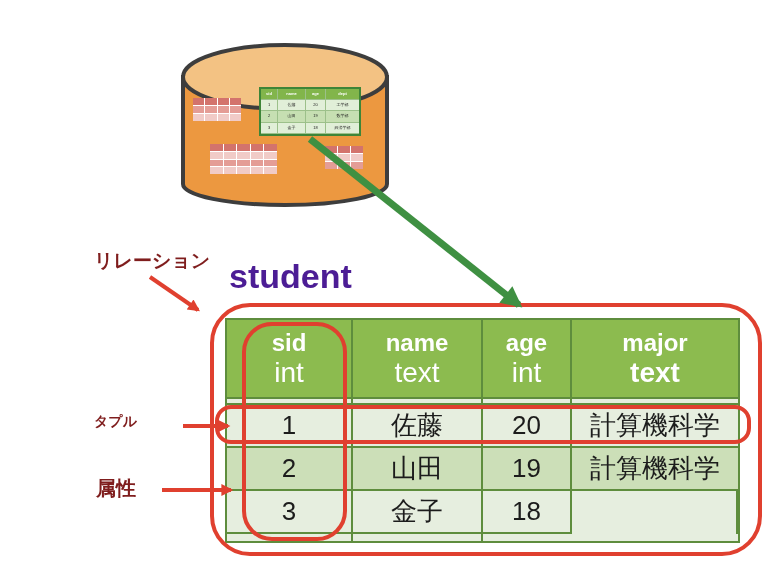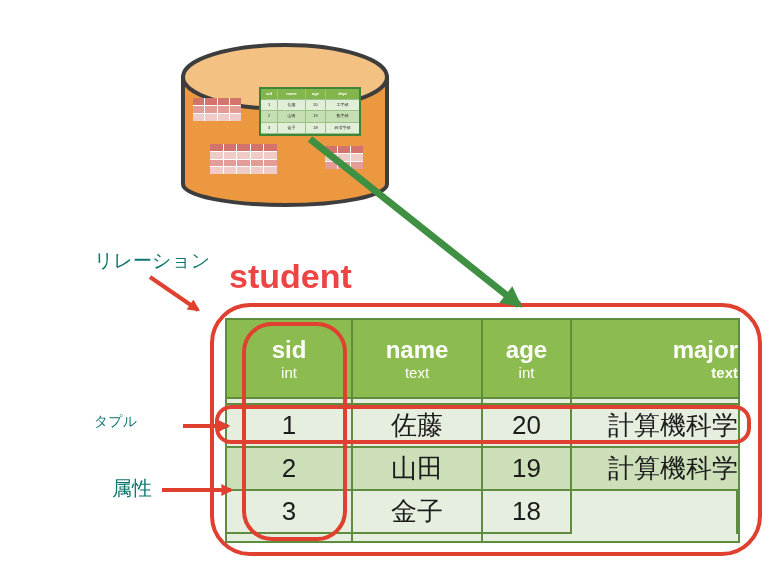--- a/index.html
+++ b/index.html
@@ -28,50 +28,50 @@
   .mini-green .gc {
     border-right:1px solid #9CC08A; border-bottom:1px solid #9CC08A;
     display:flex; align-items:center; justify-content:center;
     font-size:4px; line-height:1; color:#222; overflow:hidden;
   }
   .mini-green .gc:nth-child(4n) { border-right:none; }
   .mini-green .gc.hdr { background:#82B54B; color:#ffffff; font-weight:bold; }
   .mini-green .gc.alt { background:#C6DFB2; }
 
   
-  .red-label { position:absolute; z-index:5; color:#0f766e; font-weight:normal; line-height:1; }
+  .red-label { position:absolute; z-index:5; color:#7f1d1d; font-weight:bold; line-height:1; }
   #relation-label  { left:94px;  top:251px; font-size:19px; }
   #tuple-label     { left:94px;  top:414px; font-size:14px; }
-  #attribute-label { left:96px;  top:478px; font-size:20px;margin-left:16px; }
+  #attribute-label { left:96px;  top:478px; font-size:20px; }
 
   
   #table-title {
     position:absolute; z-index:2; left:229px; top:258px;
-    font-size:34px; font-weight:bold; color:#ef4444; line-height:1.1;
+    font-size:34px; font-weight:bold; color:#4c1d95; line-height:1.1;
   }
 
   
   #student-table {
     position:absolute; z-index:2; left:225px; top:318px; width:515px; height:225px;
     box-sizing:border-box; border:2px solid #5E8D3D; background:#E6EEDF;
     display:grid;
     grid-template-columns:126px 130px 89px 1fr;
     grid-template-rows:79px 6px 43px 43px 43px 1fr;
   }
   #student-table .cell {
     box-sizing:border-box;
     border-right:2px solid #5E8D3D; border-bottom:2px solid #5E8D3D;
     display:flex; flex-direction:column; align-items:center; justify-content:center;
     overflow:hidden;
   }
-  #student-table .cell.lastcol { border-right:none;align-items:flex-end; }
+  #student-table .cell.lastcol { border-right:none; }
   #student-table .cell.btm { border-bottom:none; }
   #student-table .hcell { background:#8CBB4F; color:#ffffff; gap:3px; }
   #student-table .hcell .cname { font-size:24px; font-weight:bold; line-height:1.05; }
-  #student-table .hcell .ctype { font-size:15px; line-height:1.05; }
+  #student-table .hcell .ctype { font-size:28px; line-height:1.05; }
   #student-table .hcell .ctype.bold { font-weight:bold; }
   #student-table .dcell { font-size:26px; color:#1c1c1c; }
   #student-table .row-alt { background:#CCDFB8; }
 
   
   .red-outline { position:absolute; z-index:4; border:4px solid #E0402F; box-sizing:border-box; background:transparent; }
   #relation-outline  { left:210px; top:303px; width:552px; height:253px; border-radius:40px; }
   #attribute-outline { left:242px; top:322px; width:105px; height:219px; border-radius:30px; }
   #tuple-outline     { left:215px; top:405px; width:536px; height:39px;  border-radius:16px; }
 </style>

